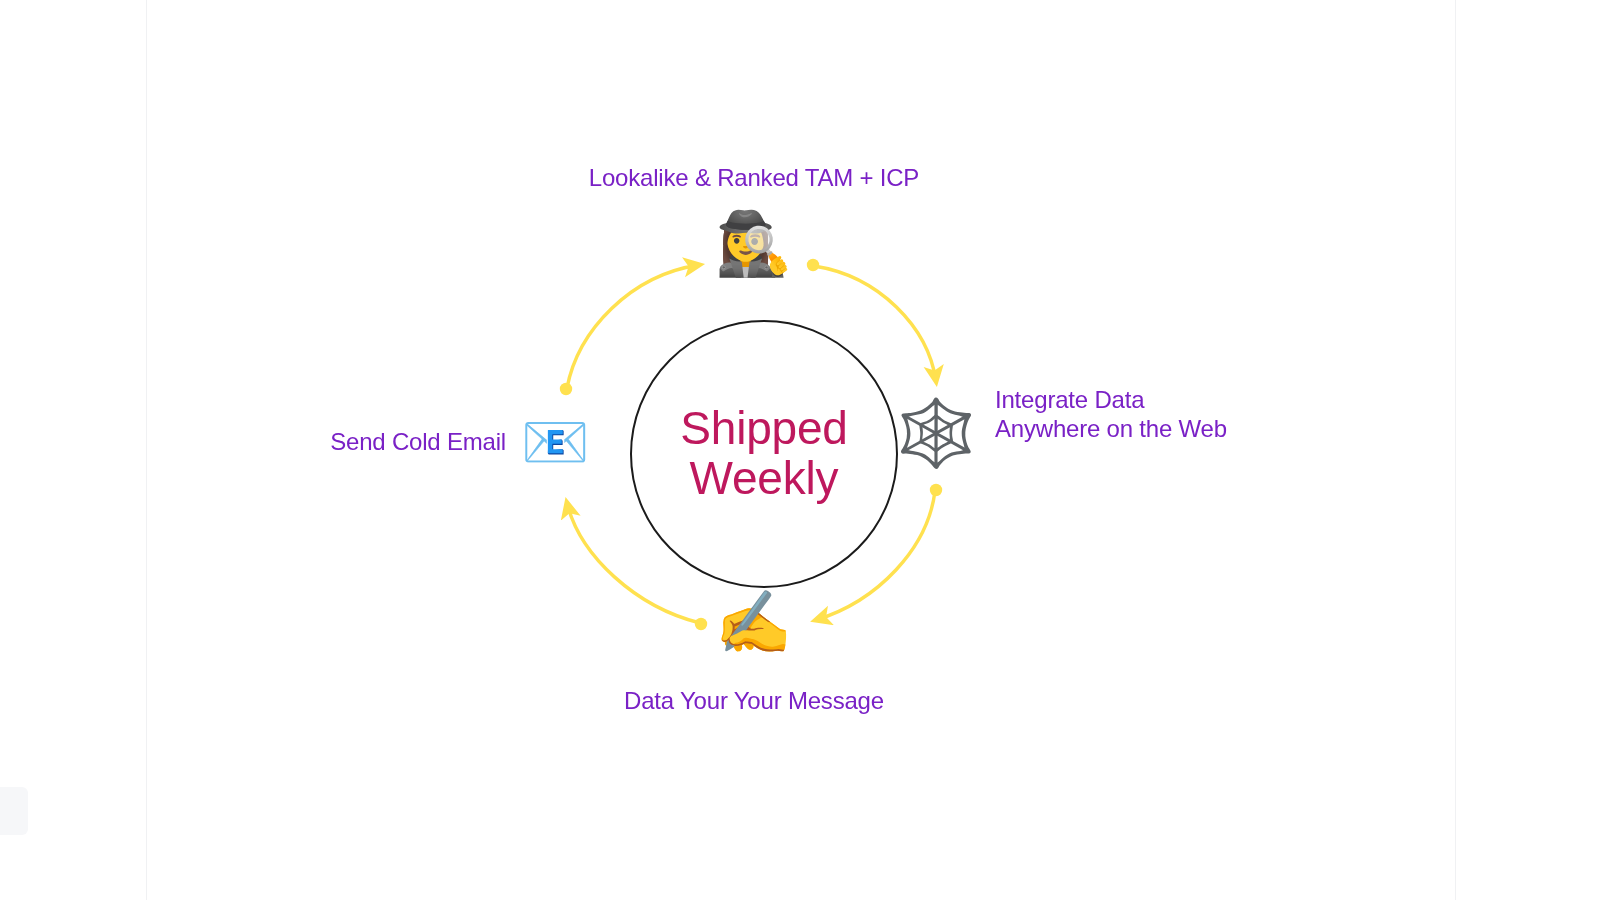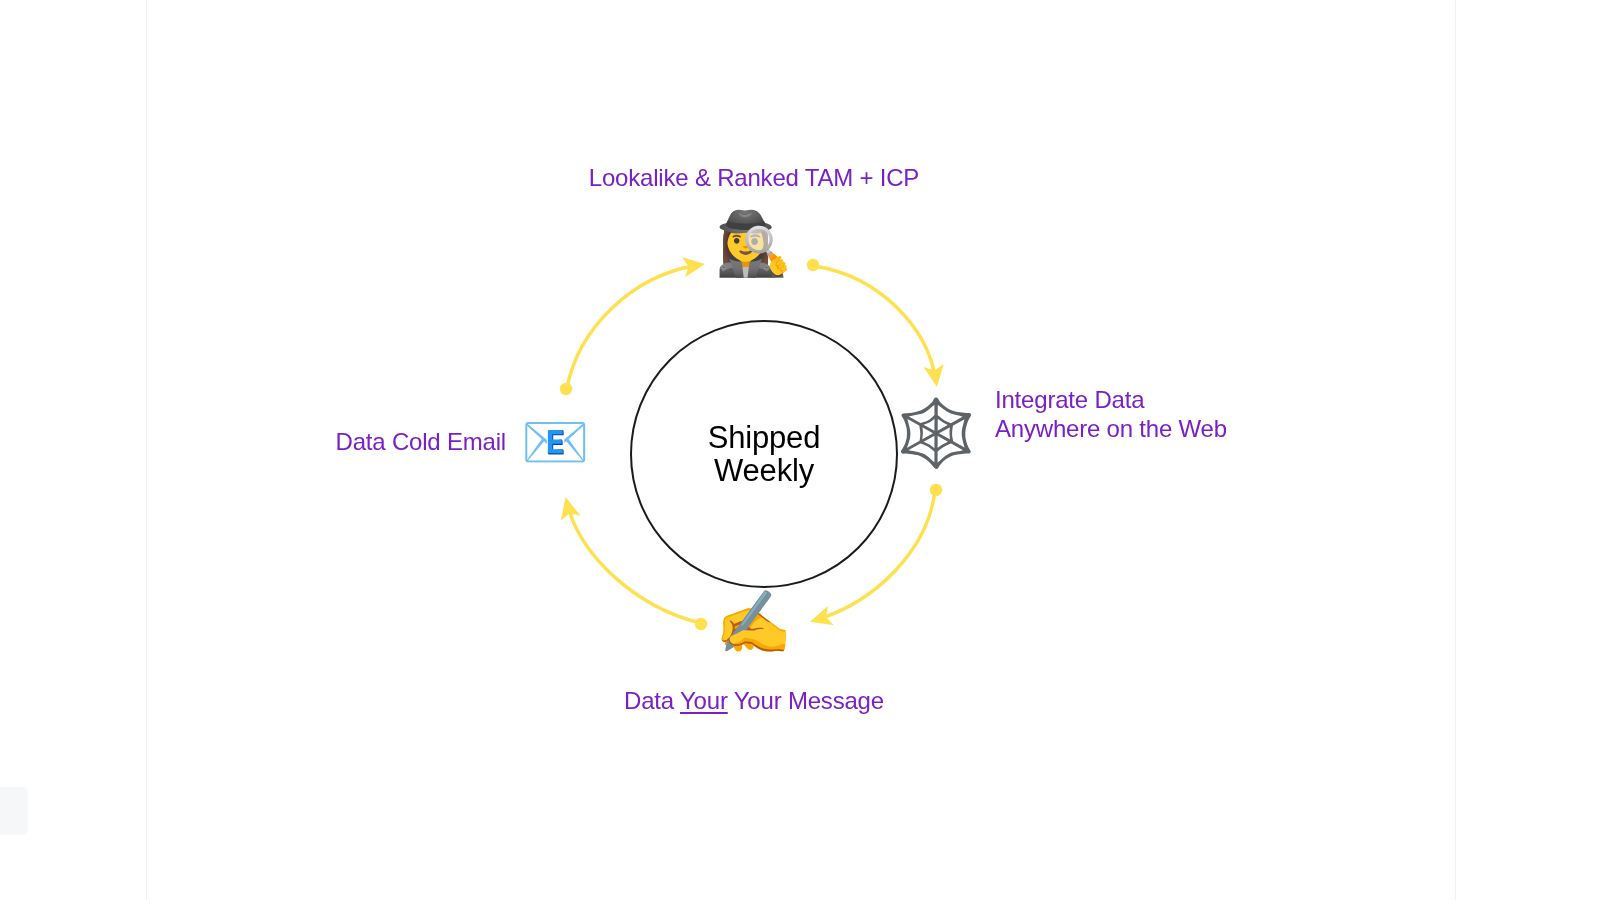--- a/index.html
+++ b/index.html
@@ -66,23 +66,23 @@
     border: 2px solid #1b1b1b;
     border-radius: 50%;
     box-sizing: border-box;
     display: flex;
     align-items: center;
     justify-content: center;
     background: #ffffff;
   }
 
   .center-text {
-    font-size: 31px;
+    font-size: 46px;
     line-height: 1.08;
-    color: #000000;
+    color: #be185d;
     text-align: center;
     letter-spacing: -0.2px;
     white-space: pre-line;
   }
 
   .node-emoji {
     position: absolute;
     font-size: 62px;
     line-height: 1;
     text-align: center;
@@ -121,21 +121,21 @@
     width: 800px;
     text-align: center;
   }
   .node-label.left {
     left: -40px;
     top: 427px;
     width: 400px;
     text-align: right;
   }
 
-  .underlined { text-decoration: underline; text-underline-offset: 3px; margin-top: 32px; }
+  .underlined { text-underline-offset: 3px; margin-top: 32px; }
 </style>
 </head>
 <body>
 
 <div id="canvas">
 
   <div class="slide-edge left"></div>
   <div class="slide-edge right"></div>
   <div class="corner-chip"></div>
 
@@ -182,16 +182,16 @@
 
     <div class="node-emoji mail">📧</div>
 
     <div class="node-label top">Lookalike &amp; Ranked TAM + ICP</div>
 
     <div class="node-label right">Integrate Data
 Anywhere on the Web</div>
 
     <div class="node-label bottom"><span>Data </span><span class="underlined">Your</span><span> Your Message</span></div>
 
-    <div class="node-label left">Data Cold Email</div>
+    <div class="node-label left">Send Cold Email</div>
 
   </div>
 </div>
 
 </body></html>

